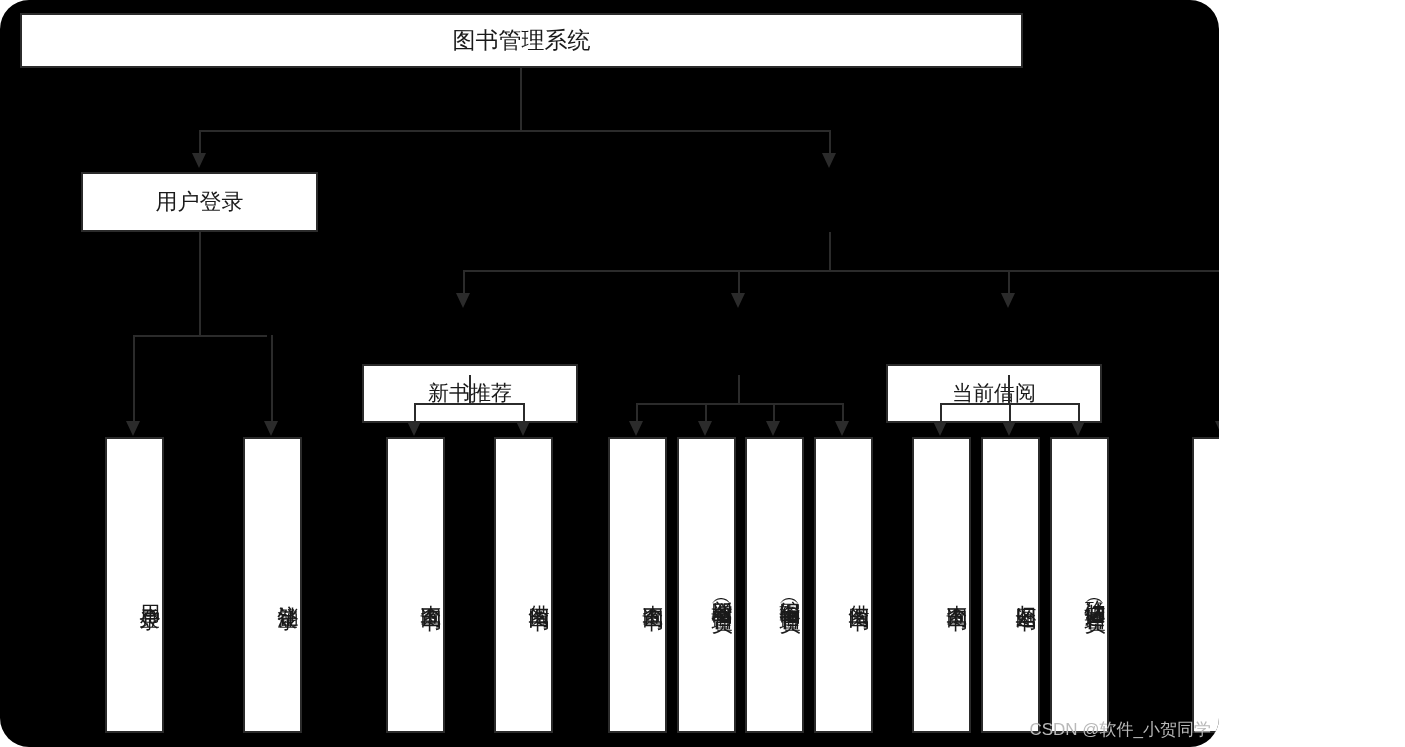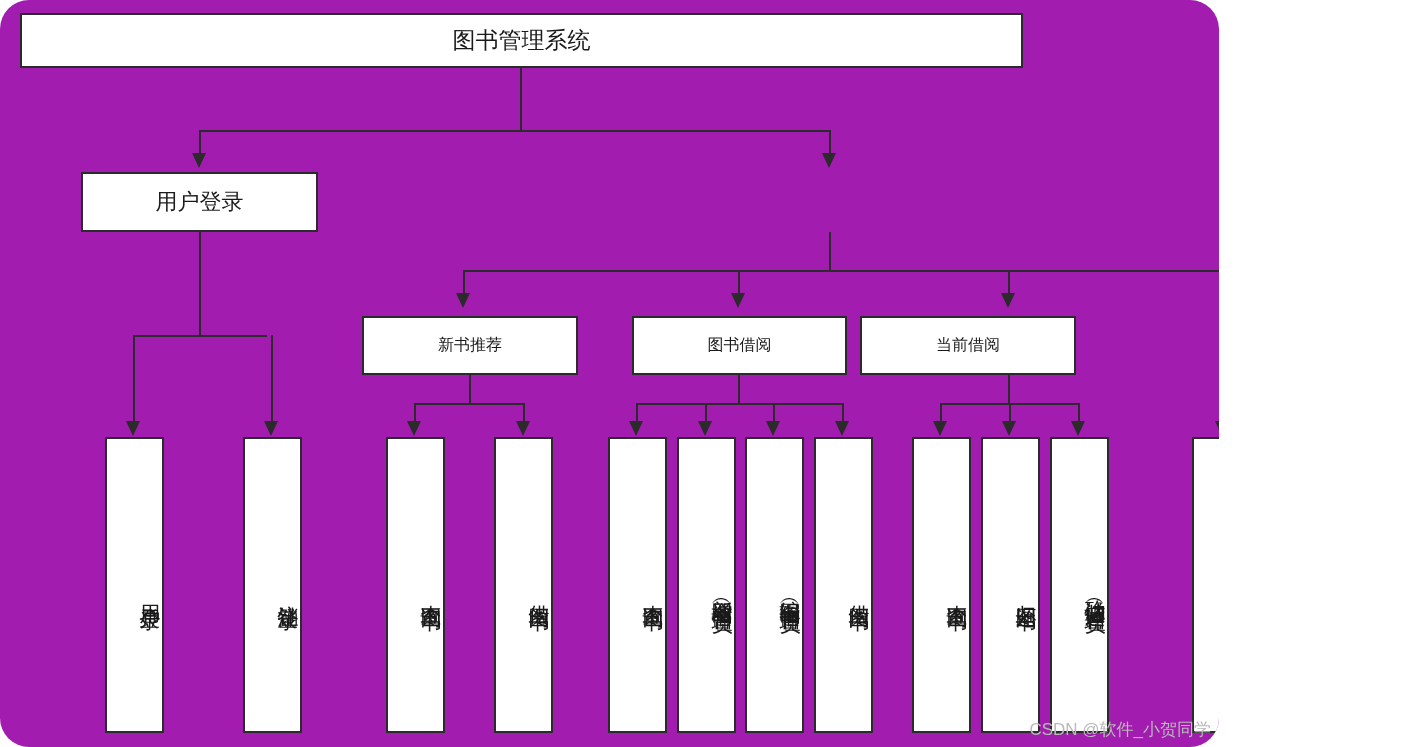--- a/index.html
+++ b/index.html
@@ -8,21 +8,21 @@
     padding: 0;
     background: #ffffff;
   }
   body {
     font-family: "Liberation Sans", "DejaVu Sans", sans-serif;
   }
   #canvas {
     position: relative;
     width: 1219px;
     height: 747px;
-    background: #a21caf;
+    background: #000000;
     overflow: hidden;
     border-radius: 29px;
   }
   
   .node {
     position: absolute;
     box-sizing: border-box;
     background: #ffffff;
     border: 2px solid #2b2b2b;
     display: flex;
@@ -31,21 +31,22 @@
     color: #1a1a1a;
     line-height: 1.18;
   }
   .node.root {
     font-size: 23px;
   }
   .node.l2 {
     font-size: 22px;
   }
   .node.l3 {
-    font-size: 16px;
+    font-size: 21px;
+    margin-top: 48px;
   }
   .node.leaf {
     font-size: 21px;
     writing-mode: vertical-rl;
     text-orientation: upright;
     align-items: flex-start;
     justify-content: center;
     padding-top: 14px;
     letter-spacing: 2px;
   }
@@ -116,24 +117,21 @@
   <div class="vline" style="left:738px; top:270px; height:25px;"></div>
   <div class="arrow" style="left:731px; top:293px;"></div>
   <div class="vline" style="left:1008px; top:270px; height:25px;"></div>
   <div class="arrow" style="left:1001px; top:293px;"></div>
   <div class="vline" style="left:1278px; top:270px; height:25px;"></div>
   <div class="arrow" style="left:1271px; top:293px;"></div>
 
   <div class="node l3" style="left:362px; top:316px; width:216px; height:59px;">
     <span class="cap">新书推荐</span>
   </div>
-  <div class="node l3" style="left:632px; top:316px; width:215px; height:59px;">
-    <span class="cap">图书借阅</span>
-  </div>
-  <div class="node l3" style="left:860px; top:316px; width:216px; height:59px;">
+  <div class="node l3" style="left:886px; top:316px; width:216px; height:59px;">
     <span class="cap">当前借阅</span>
   </div>
 
   <div class="vline" style="left:469px; top:375px; height:28px;"></div>
   <div class="hline" style="left:414px; top:403px; width:110px;"></div>
   <div class="vline" style="left:414px; top:403px; height:20px;"></div>
   <div class="arrow" style="left:407px; top:421px;"></div>
   <div class="vline" style="left:523px; top:403px; height:20px;"></div>
   <div class="arrow" style="left:516px; top:421px;"></div>
 

